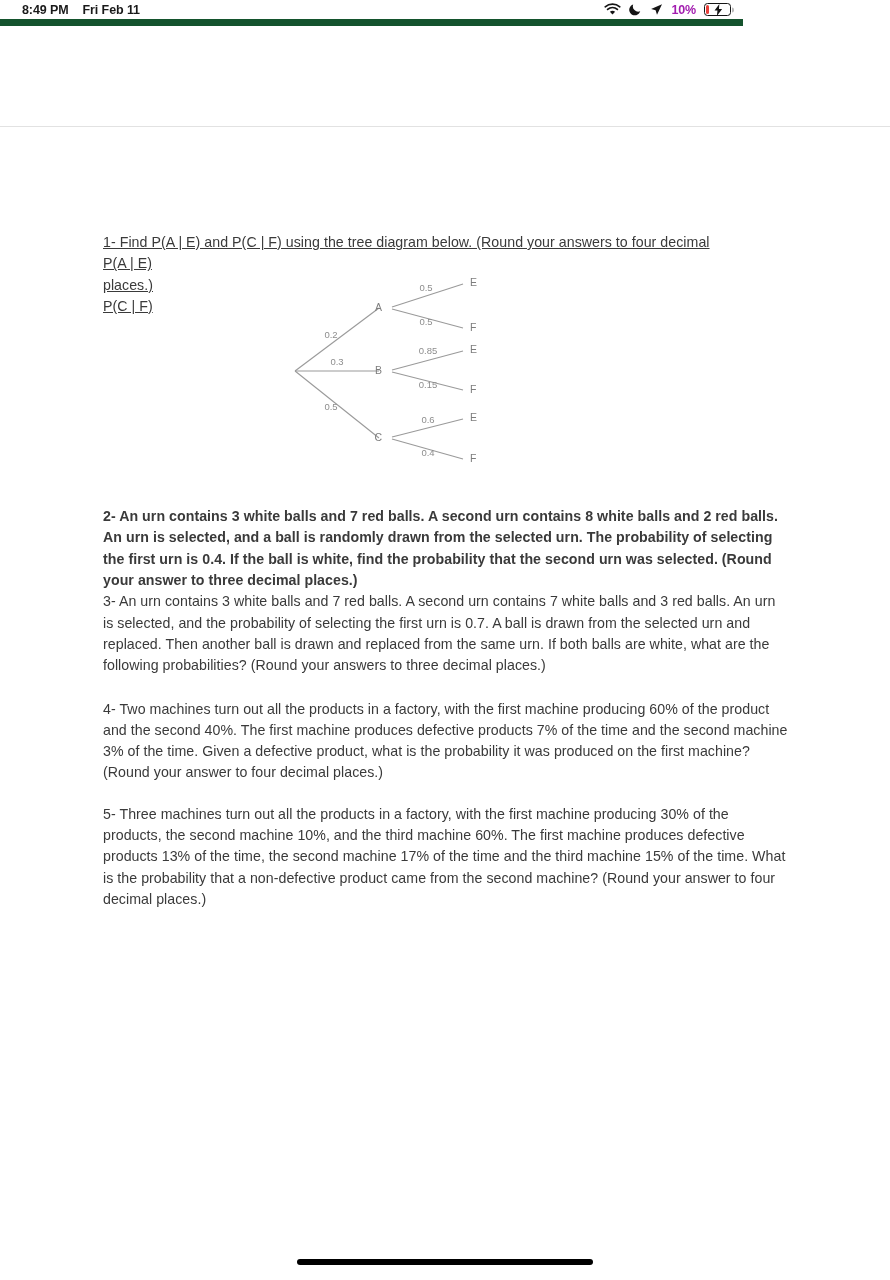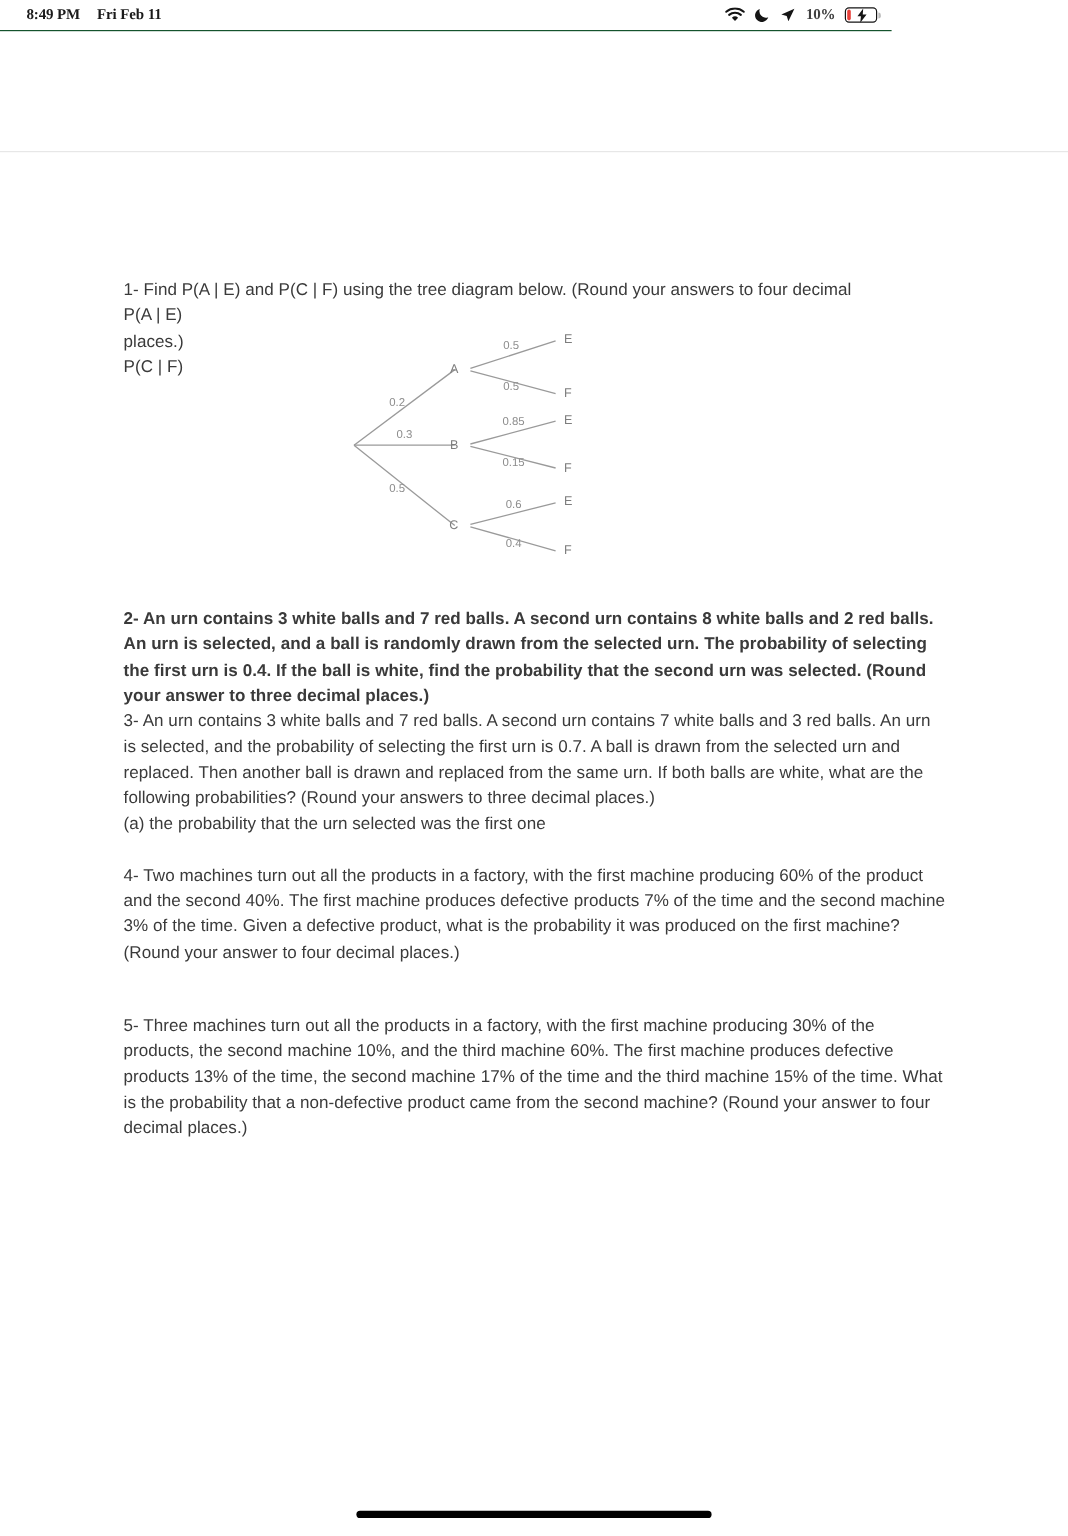--- a/index.html
+++ b/index.html
@@ -17,42 +17,41 @@
     -webkit-font-smoothing: antialiased;
   }
 
   
   #status-bar {
     position: absolute;
     top: 0; left: 0;
     width: 743px;
     height: 26px;
     background: #ffffff;
-    border-bottom: 1px solid #14532d;
+    border-bottom: 7px solid #14532d;
     box-sizing: border-box;
     display: flex;
     align-items: center;
     justify-content: space-between;
     padding: 0 12px 0 22px;
-    font-family: Liberation Serif, serif;
   }
   .status-left {
     display: flex;
     align-items: center;
     gap: 14px;
     font-size: 12.5px;
     font-weight: bold;
     color: #1a1a1a;
     letter-spacing: -0.1px;
   }
   .status-right {
     display: flex;
     align-items: center;
     gap: 8px;
-    color: #404040;
+    color: #a21caf;
   }
   .status-right .pct {
     font-size: 12.5px;
     font-weight: bold;
     letter-spacing: -0.2px;
     margin-left: 1px;
   }
   .icon-svg { display: block; }
 
   
@@ -116,37 +115,37 @@
     width: 686px;
   }
 
   .qblock {
     font-size: 14.2px;
     line-height: 21.3px;
     color: #3a3a3a;
     letter-spacing: 0.04px;
   }
 
-  #q1 { margin-bottom: 0; }
+  #q1 { margin-bottom: 0; text-decoration: underline; }
 
   
   #tree-wrap {
     position: relative;
     width: 686px;
     height: 205px;
     margin-top: -44px;
   }
   #tree-svg { position: absolute; left: 0; top: 0; }
 
   #q2 { margin-top: 28px; font-weight: bold; }
   #q3 { }
   #q3a { margin-top: 0px; }
   #q3b { margin-top: 36px; }
   #q4 { margin-top: 22px; }
-  #q5 { margin-top: 40px; }
+  #q5 { margin-top: 20px; }
 
   
   #home-indicator {
     position: absolute;
     left: 297px;
     top: 1259px;
     width: 296px;
     height: 6px;
     background: #000000;
     border-radius: 3px;
@@ -246,21 +245,20 @@
           <text x="325" y="115" text-anchor="middle">0.15</text>
           <text x="325" y="150" text-anchor="middle">0.6</text>
           <text x="325" y="183" text-anchor="middle">0.4</text>
         </g>
       </svg>
     </div>
 
     <div id="q2" class="qblock">2- An urn contains 3 white balls and 7 red balls. A second urn contains 8 white balls and 2 red balls. An urn is selected, and a ball is randomly drawn from the selected urn. The probability of selecting the first urn is 0.4. If the ball is white, find the probability that the second urn was selected. (Round your answer to three decimal places.)</div>
 
     <div id="q3" class="qblock">3- An urn contains 3 white balls and 7 red balls. A second urn contains 7 white balls and 3 red balls. An urn is selected, and the probability of selecting the first urn is 0.7. A ball is drawn from the selected urn and replaced. Then another ball is drawn and replaced from the same urn. If both balls are white, what are the following probabilities? (Round your answers to three decimal places.)</div>
-    <div id="q3a" class="qblock">(a) the probability that the urn selected was the first one</div>
 
     <div id="q4" class="qblock">4- Two machines turn out all the products in a factory, with the first machine producing 60% of the product and the second 40%. The first machine produces defective products 7% of the time and the second machine 3% of the time. Given a defective product, what is the probability it was produced on the first machine? (Round your answer to four decimal places.)</div>
 
     <div id="q5" class="qblock">5- Three machines turn out all the products in a factory, with the first machine producing 30% of the products, the second machine 10%, and the third machine 60%. The first machine produces defective products 13% of the time, the second machine 17% of the time and the third machine 15% of the time. What is the probability that a non-defective product came from the second machine? (Round your answer to four decimal places.)</div>
 
   </div>
 </div>
 
 <div id="home-indicator"></div>
 

